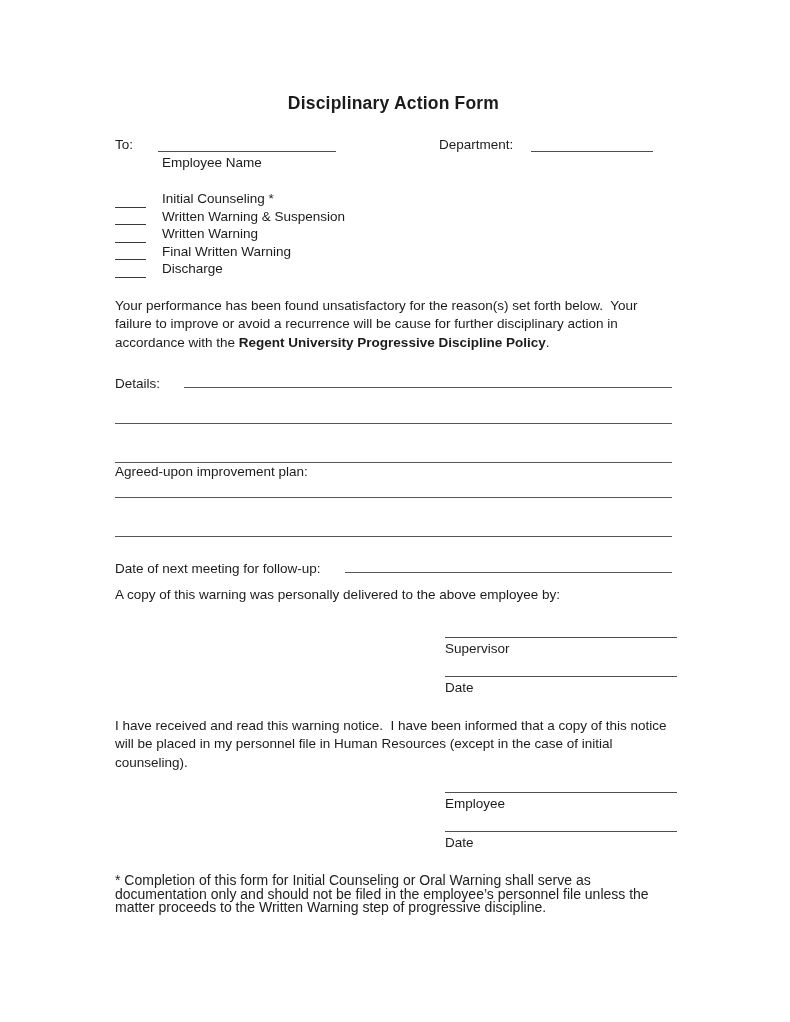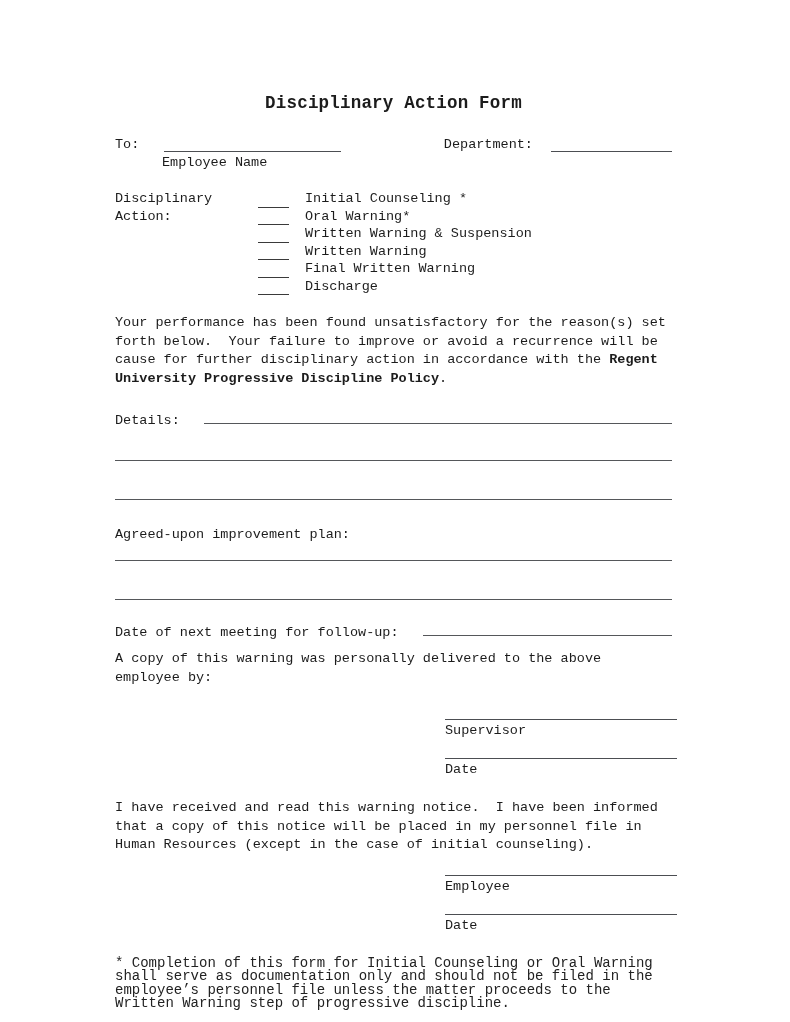--- a/index.html
+++ b/index.html
@@ -6,21 +6,21 @@
     margin: 0;
     padding: 0;
     background: #ffffff;
   }
   .page {
     position: relative;
     width: 790px;
     height: 1022px;
     background: var(--page-bg, #ffffff);
     color: var(--text-color, #1c1c1c);
-    font-family: Liberation Mono, monospace;
+    font-family: Liberation Sans, sans-serif;
     font-size: 13.5px;
     line-height: 18px;
     overflow: hidden;
     box-sizing: border-box;
   }
   .content {
     margin: 0 118px 0 115px; 
   }
 
   
@@ -89,21 +89,21 @@
   .details-row { margin-top: 22px; }
   .meeting-row { margin-top: 22px; }
 
   
   .rule {
     height: 0;
     border-bottom: 1.5px solid #55575a;
   }
   .rule-d1 { margin-top: 30px; }
   .rule-d2 { margin-top: 38px; }
-  .agreed-label { margin-top: 26px; }
+  .agreed-label { }
   .rule-a1 { margin-top: 16px; }
   .rule-a2 { margin-top: 38px; }
 
   .delivery-stmt { margin-top: 8px; }
 
   
   .sig-block {
     width: 232px;
     margin-left: 330px;
   }
@@ -134,29 +134,24 @@
 
     <div class="to-row">
       <span>To:</span>
       <span class="fill-line to-line"></span>
       <span class="dept-label">Department:</span>
       <span class="fill-line dept-line"></span>
     </div>
     <div class="sub-label">Employee Name</div>
 
     <div class="da-block">
-      <span class="da-label">Disciplinary Action:</span>
       <div class="da-options" id="da-options">
           <div class="da-row">
             <span class="da-blank"></span>
             <span class="da-text">Initial Counseling *</span>
-          </div>
-          <div class="da-row">
-            <span class="da-blank"></span>
-            <span class="da-text">Oral Warning*</span>
           </div>
           <div class="da-row">
             <span class="da-blank"></span>
             <span class="da-text">Written Warning &amp; Suspension</span>
           </div>
           <div class="da-row">
             <span class="da-blank"></span>
             <span class="da-text">Written Warning</span>
           </div>
           <div class="da-row">

